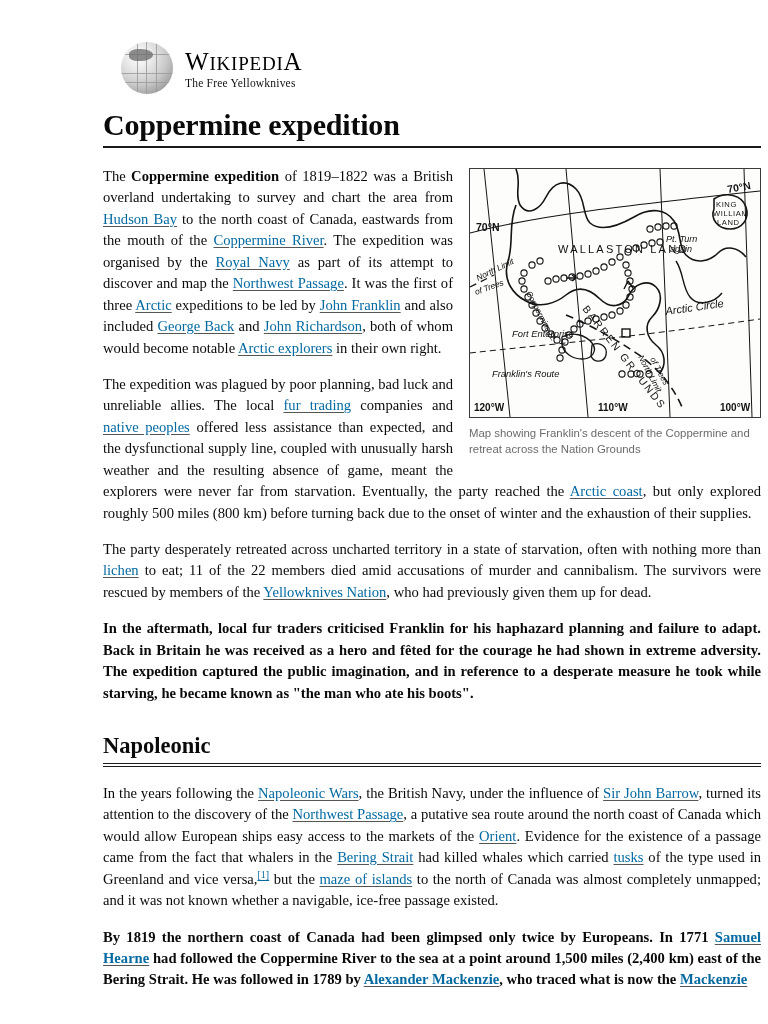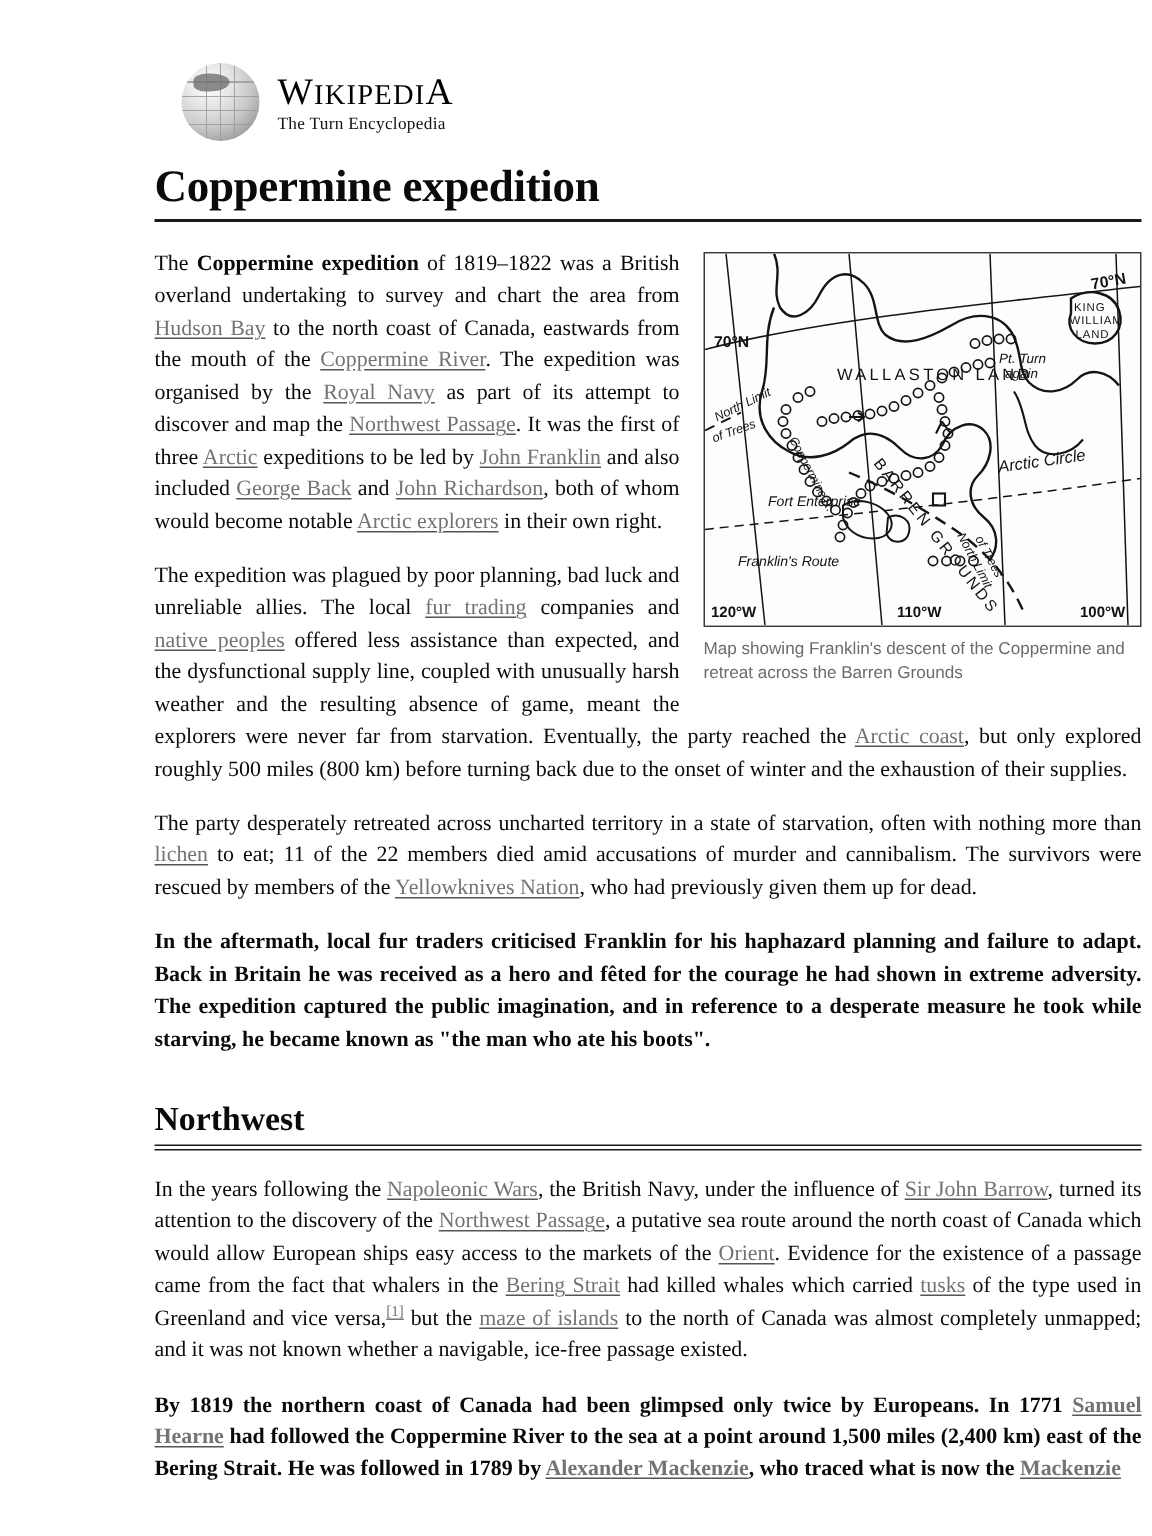--- a/index.html
+++ b/index.html
@@ -137,21 +137,21 @@
     text-align: justify;
     margin: 0 0 15px 0;
     -webkit-hyphens: none;
     hyphens: none;
   }
   p.body:last-child { margin-bottom: 0; font-weight: bold; }
   .lnk {
     text-decoration: underline;
     text-decoration-color: #555;
     text-underline-offset: 1.5px;
-    color: #737373;
+    color: #0369a1;
   }
   b.term { font-weight: bold; }
   .it { }
   sup.ref {
     font-size: 10px;
     vertical-align: super;
     line-height: 0;
   }
   sup.ref .lnk { text-decoration: underline; }
 
@@ -177,21 +177,21 @@
 </head>
 <body>
 
 <div class="page">
   <div class="content">
 
     <div class="masthead">
       <div class="globe"></div>
       <div class="wordmark">
         <div class="wordmark-main"><span class="cap">W</span><span class="sc">IKIPEDI</span><span class="cap">A</span></div>
-        <div class="wordmark-sub">The Turn Encyclopedia</div>
+        <div class="wordmark-sub">The Free Yellowknives</div>
       </div>
     </div>
 
     <h1 class="page-title">Coppermine expedition</h1>
     <hr class="title-rule">
 
     <div class="clearfix">
 
       <figure class="figure">
         <div class="map-frame">
@@ -319,33 +319,33 @@
               <text x="180" y="190" font-size="8.4" font-style="italic" transform="rotate(62 180 190)">of Trees</text>
               <text x="56" y="124" font-size="8.2" font-style="italic" transform="rotate(62 56 124)">Coppermine R.</text>
               <text x="42" y="168" font-size="9.4" font-style="italic">Fort Enterprise</text>
               <text x="22" y="208" font-size="9.4" font-style="italic">Franklin's Route</text>
               <text x="4" y="242" font-size="10" font-weight="bold">120°W</text>
               <text x="128" y="242" font-size="10" font-weight="bold">110°W</text>
               <text x="250" y="242" font-size="10" font-weight="bold">100°W</text>
             </g>
           </svg>
         </div>
-        <figcaption class="figcaption">Map showing Franklin's descent of the Coppermine and retreat across the Barren Grounds</figcaption>
+        <figcaption class="figcaption">Map showing Franklin's descent of the Coppermine and retreat across the Nation Grounds</figcaption>
       </figure>
 
       <p class="body"><span>The </span><b class="term">Coppermine expedition</b><span> of 1819–1822 was a British overland undertaking to survey and chart the area from </span><a class="lnk" href="#">Hudson Bay</a><span> to the north coast of Canada, eastwards from the mouth of the </span><a class="lnk" href="#">Coppermine River</a><span>. The expedition was organised by the </span><a class="lnk" href="#">Royal Navy</a><span> as part of its attempt to discover and map the </span><a class="lnk" href="#">Northwest Passage</a><span>. It was the first of three </span><a class="lnk" href="#">Arctic</a><span> expeditions to be led by </span><a class="lnk" href="#">John Franklin</a><span> and also included </span><a class="lnk" href="#">George Back</a><span> and </span><a class="lnk" href="#">John Richardson</a><span>, both of whom would become notable </span><a class="lnk" href="#">Arctic explorers</a><span> in their own right.</span></p>
 
       <p class="body"><span>The expedition was plagued by poor planning, bad luck and unreliable allies. The local </span><a class="lnk" href="#">fur trading</a><span> companies and </span><a class="lnk" href="#">native peoples</a><span> offered less assistance than expected, and the dysfunctional supply line, coupled with unusually harsh weather and the resulting absence of game, meant the explorers were never far from starvation. Eventually, the party reached the </span><a class="lnk" href="#">Arctic coast</a><span>, but only explored roughly 500 miles (800 km) before turning back due to the onset of winter and the exhaustion of their supplies.</span></p>
 
       <p class="body"><span>The party desperately retreated across uncharted territory in a state of starvation, often with nothing more than </span><a class="lnk" href="#">lichen</a><span> to eat; 11 of the 22 members died amid accusations of murder and cannibalism. The survivors were rescued by members of the </span><a class="lnk" href="#">Yellowknives Nation</a><span>, who had previously given them up for dead.</span></p>
 
       <p class="body">In the aftermath, local fur traders criticised Franklin for his haphazard planning and failure to adapt. Back in Britain he was received as a hero and fêted for the courage he had shown in extreme adversity. The expedition captured the public imagination, and in reference to a desperate measure he took while starving, he became known as "the man who ate his boots".</p>
     </div>
 
-    <h2 class="section">Northwest</h2>
+    <h2 class="section">Napoleonic</h2>
     <div class="section-rule"></div>
 
     <p class="body"><span>In the years following the </span><a class="lnk" href="#">Napoleonic Wars</a><span>, the British Navy, under the influence of </span><a class="lnk" href="#">Sir John Barrow</a><span>, turned its attention to the discovery of the </span><a class="lnk" href="#">Northwest Passage</a><span>, a putative sea route around the north coast of Canada which would allow European ships easy access to the markets of the </span><a class="lnk" href="#">Orient</a><span>. Evidence for the existence of a passage came from the fact that whalers in the </span><a class="lnk" href="#">Bering Strait</a><span> had killed whales which carried </span><a class="lnk" href="#">tusks</a><span> of the type used in Greenland and </span><span class="it">vice versa</span><span>,</span><sup class="ref"><a class="lnk" href="#">[1]</a></sup><span> but the </span><a class="lnk" href="#">maze of islands</a><span> to the north of Canada was almost completely unmapped; and it was not known whether a navigable, ice-free passage existed.</span></p>
 
     <p class="body"><span>By 1819 the northern coast of Canada had been glimpsed only twice by Europeans. In 1771 </span><a class="lnk" href="#">Samuel Hearne</a><span> had followed the Coppermine River to the sea at a point around 1,500 miles (2,400 km) east of the Bering Strait. He was followed in 1789 by </span><a class="lnk" href="#">Alexander Mackenzie</a><span>, who traced what is now the </span><a class="lnk" href="#">Mackenzie</a></p>
 
   </div>
 </div>
 
 </body></html>

